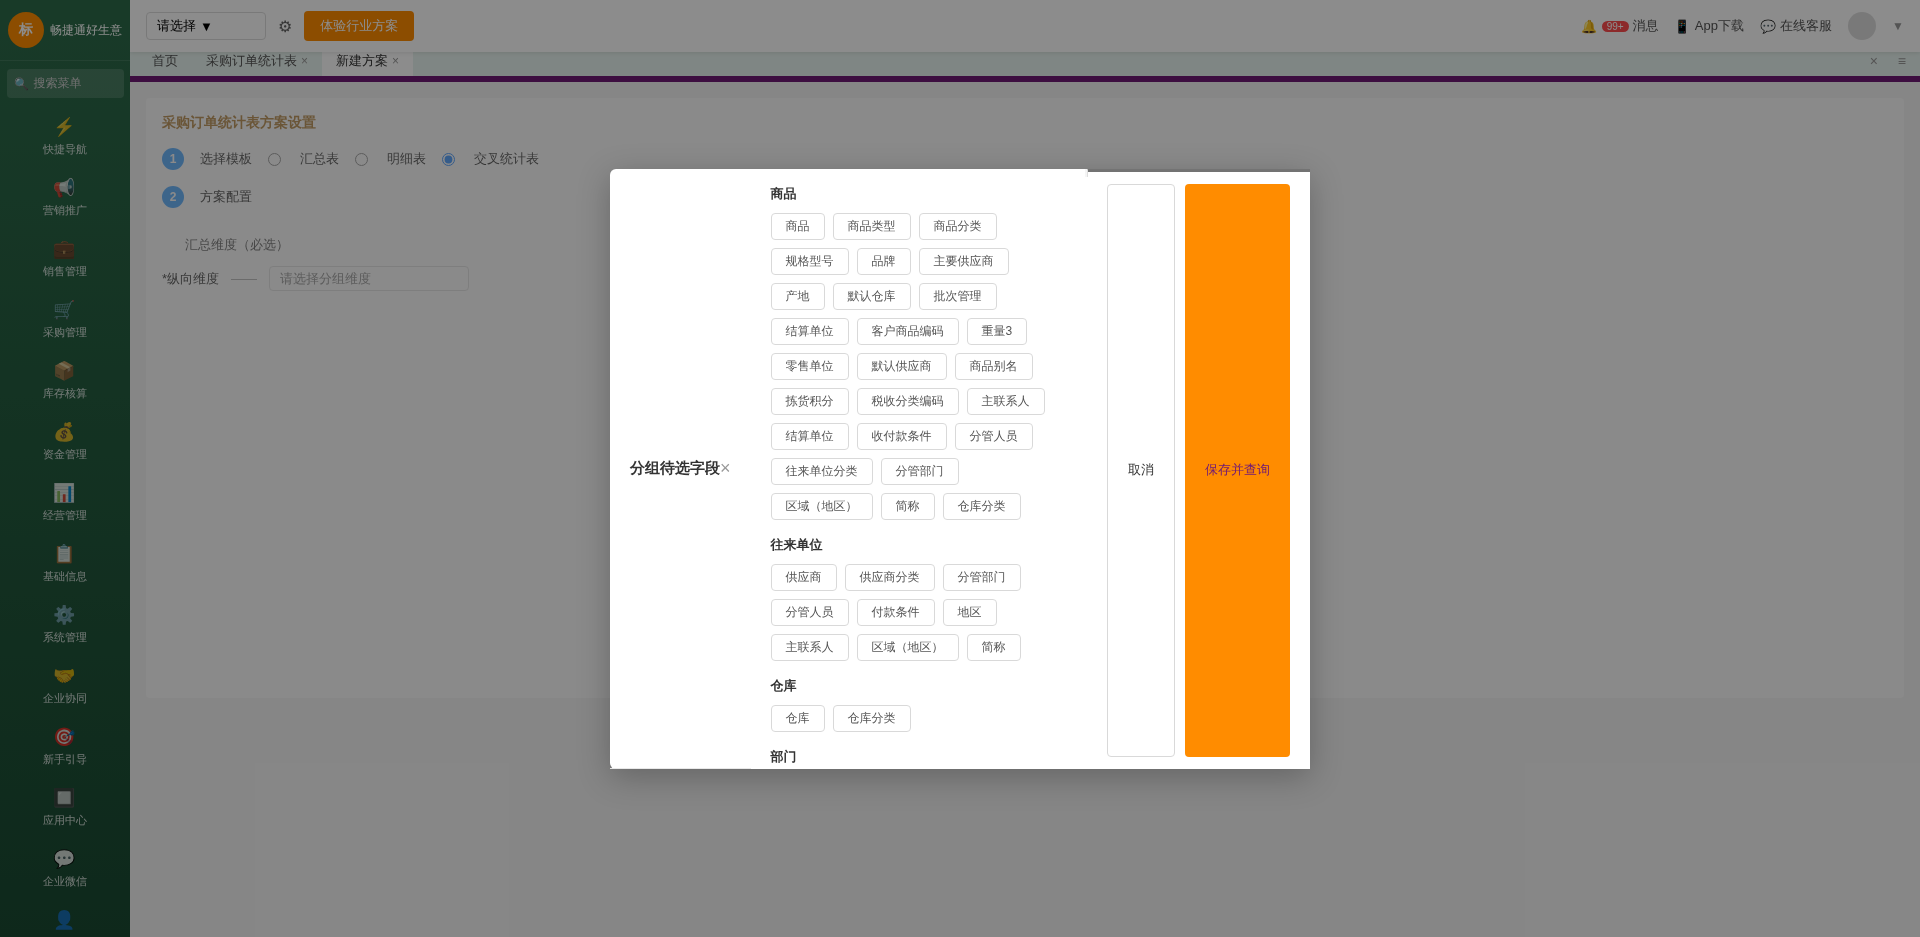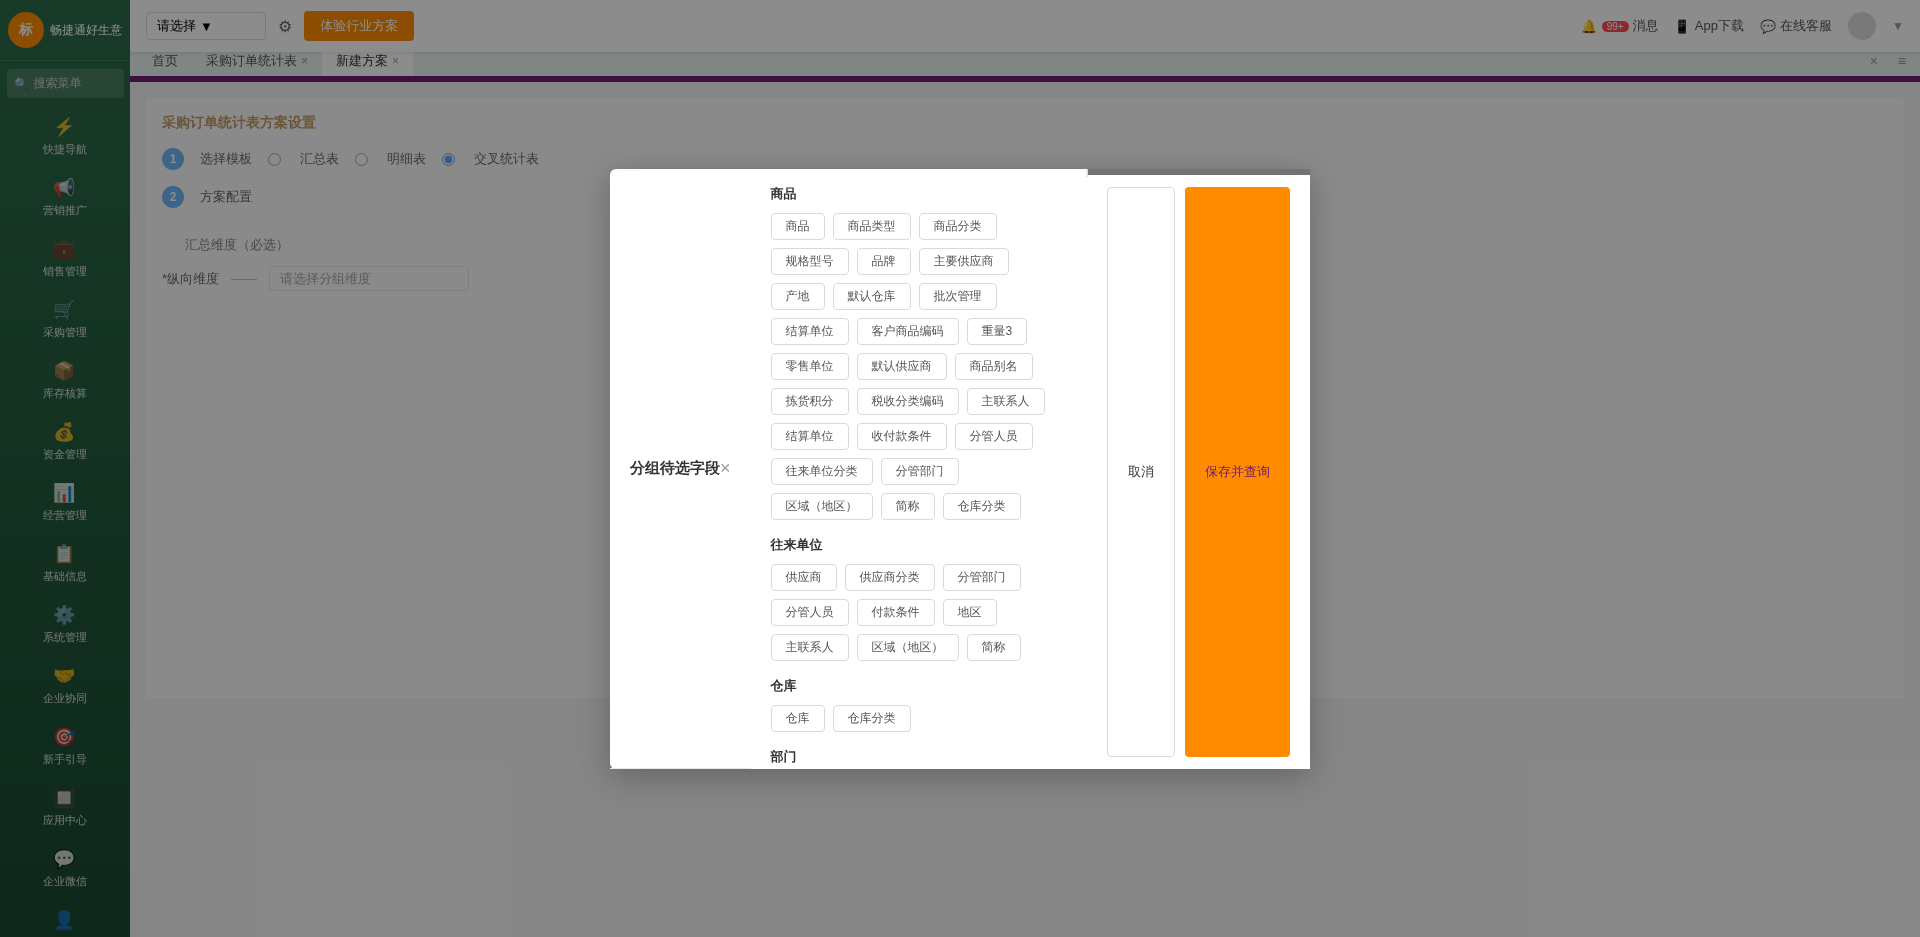--- a/index.html
+++ b/index.html
@@ -66,21 +66,21 @@
       box-shadow: 0 8px 32px rgba(0,0,0,0.25);
     }
     .modal-header {
       display: flex; align-items: center; justify-content: space-between;
       padding: 16px 20px; border-bottom: 1px solid #e8e8e8;
     }
     .modal-title { font-size: 15px; font-weight: 600; color: #333; }
     .modal-close { cursor: pointer; font-size: 18px; color: #999; background: none; border: none; }
     .modal-body { padding: 16px 20px; overflow-y: auto; flex: 1; }
     .modal-footer {
-      padding: 12px 20px; border-top: 6px solid #737373;
+      padding: 12px 20px; border-top: 3px solid #737373;
       display: flex; justify-content: flex-end; gap: 10px;
       background: white;
     }
 
     
     .field-section { margin-bottom: 16px; }
     .section-title { font-size: 13px; font-weight: 600; color: #333; margin-bottom: 10px; }
     .field-tags { display: flex; flex-wrap: wrap; gap: 8px; }
     .field-tag {
       border: 1px solid #d9d9d9; border-radius: 4px; padding: 4px 14px;

